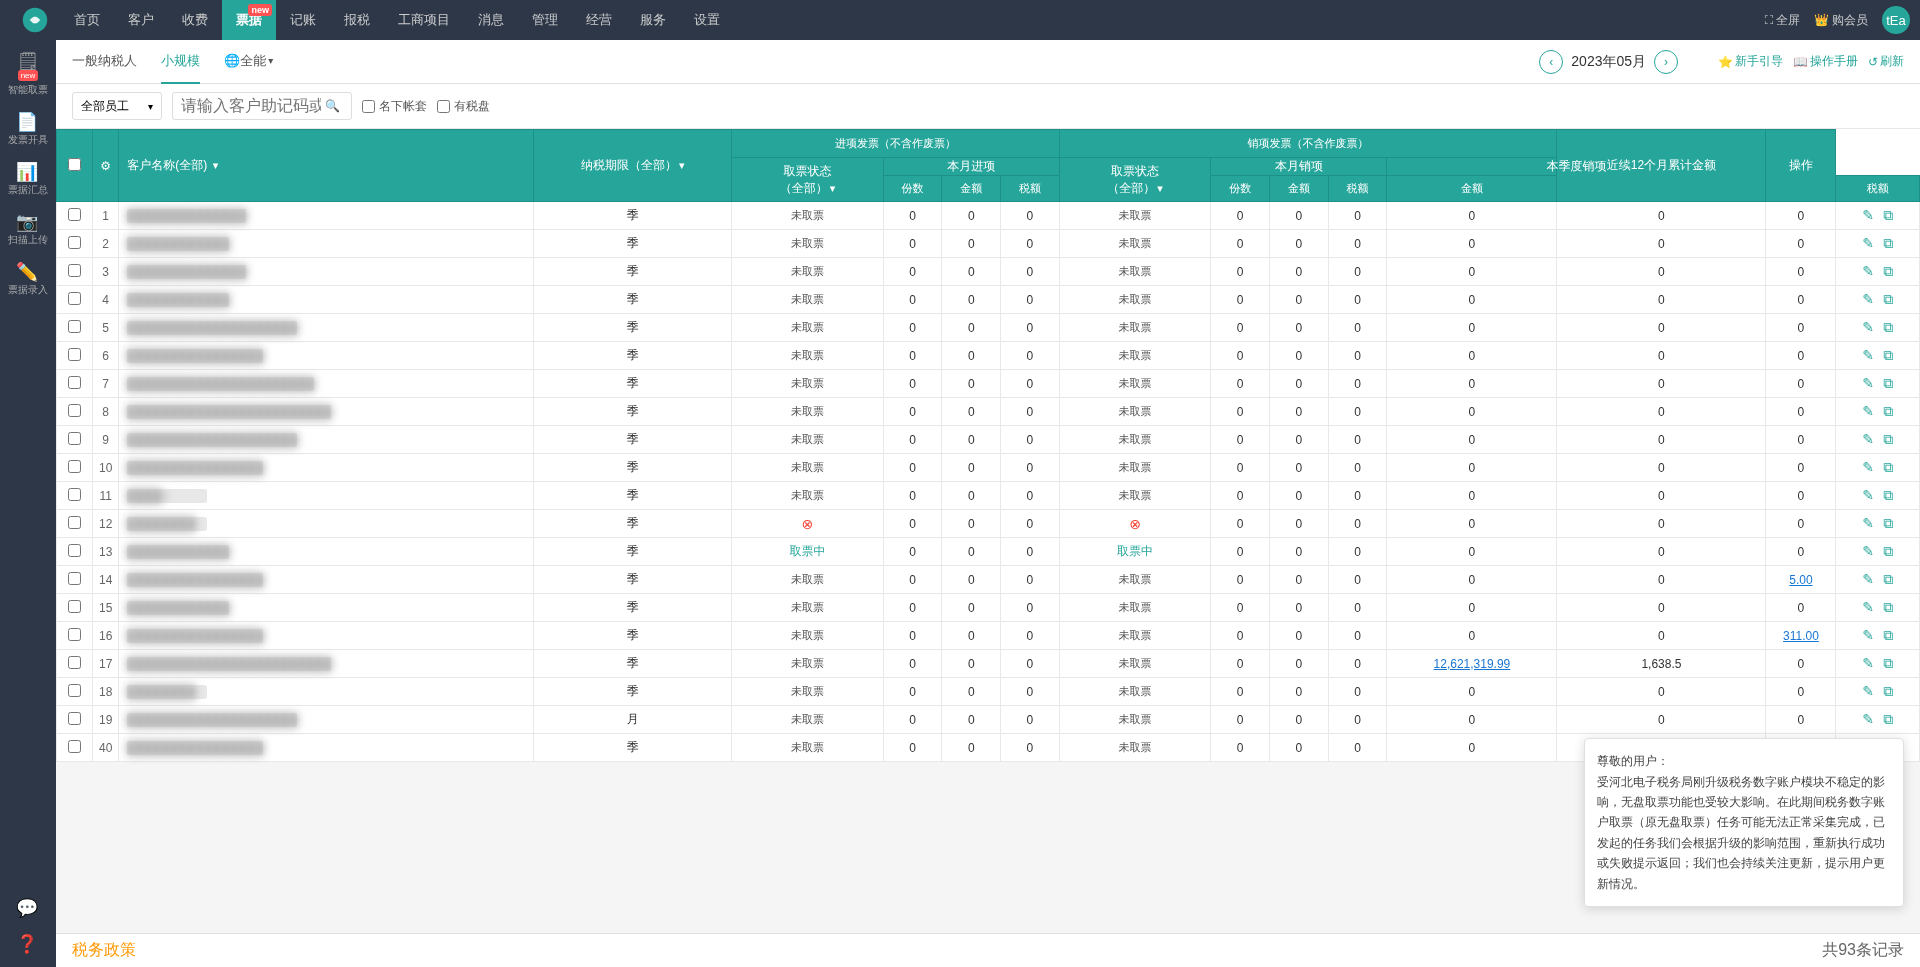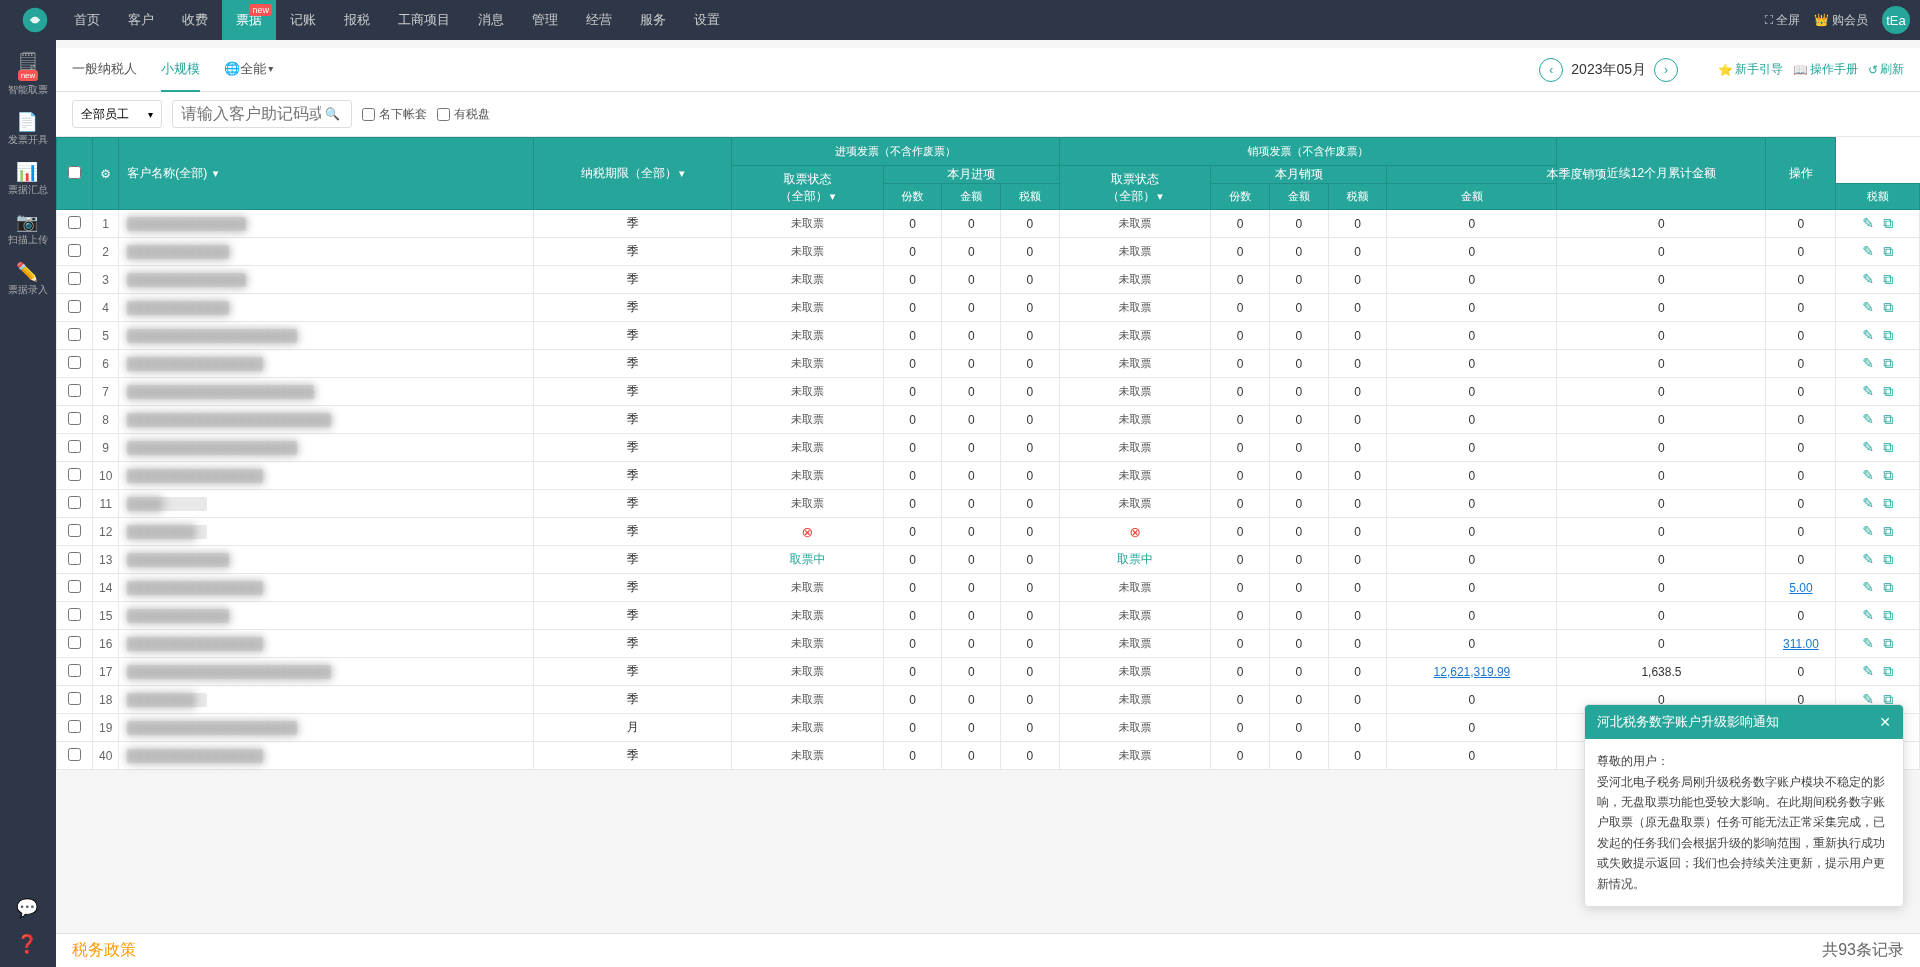--- a/index.html
+++ b/index.html
@@ -4,36 +4,36 @@
   <style>
     * { margin: 0; padding: 0; box-sizing: border-box; }
     body { font-family: "Microsoft YaHei", Arial, sans-serif; font-size: 12px; background: #f5f5f5; width: 1920px; min-height: 967px; overflow-x: hidden; }
 
     
     .top-nav { background: #2d3748; height: 40px; display: flex; align-items: center; padding: 0 10px; color: #fff; }
     .top-nav .logo { width: 50px; display: flex; align-items: center; justify-content: center; }
     .top-nav .logo svg { width: 28px; height: 28px; }
     .nav-items { display: flex; align-items: center; flex: 1; }
     .nav-item { padding: 0 14px; height: 40px; display: flex; align-items: center; font-size: 13px; color: #ccc; cursor: pointer; position: relative; }
-    .nav-item.active { color: #fff; background: #26a69a; }
+    .nav-item.active { color: #fff; background: #26a69a; font-weight: bold; }
     .nav-item .badge-new { position: absolute; top: 4px; right: 4px; background: #ff5252; color: #fff; font-size: 9px; padding: 1px 3px; border-radius: 3px; }
     .top-nav-right { display: flex; align-items: center; gap: 14px; margin-left: auto; }
     .top-nav-right span { font-size: 12px; color: #ccc; cursor: pointer; display: flex; align-items: center; gap: 3px; }
     .avatar { width: 28px; height: 28px; border-radius: 50%; background: #26a69a; display: flex; align-items: center; justify-content: center; color: #fff; font-size: 13px; cursor: pointer; }
 
     
     .layout { display: flex; height: calc(967px - 40px); }
     .sidebar { width: 56px; background: #2d3748; display: flex; flex-direction: column; align-items: center; padding-top: 6px; gap: 4px; }
     .sidebar-item { width: 52px; display: flex; flex-direction: column; align-items: center; padding: 6px 2px; cursor: pointer; color: #aaa; border-radius: 4px; }
     .sidebar-item .si-icon { font-size: 18px; line-height: 1; }
     .sidebar-item .si-label { font-size: 10px; margin-top: 2px; text-align: center; }
     .sidebar-item .badge-new { background: #ff5252; color: #fff; font-size: 8px; padding: 1px 3px; border-radius: 3px; }
 
     
-    .main { flex: 1; display: flex; flex-direction: column; background: #f5f5f5; overflow: hidden; margin-top: 8px; }
+    .main { flex: 1; display: flex; flex-direction: column; background: #f5f5f5; overflow: hidden; }
 
     
     .sub-nav { background: #fff; border-bottom: 1px solid #e0e0e0; display: flex; align-items: center; padding: 0 16px; height: 44px; gap: 24px; }
     .sub-nav-item { height: 44px; display: flex; align-items: center; font-size: 13px; color: #555; cursor: pointer; border-bottom: 2px solid transparent; }
     .sub-nav-item.active { color: #26a69a; border-bottom-color: #26a69a; font-weight: 500; }
     .date-nav { display: flex; align-items: center; gap: 8px; margin-left: auto; }
     .date-nav .date-btn { width: 24px; height: 24px; border-radius: 50%; border: 1px solid #26a69a; color: #26a69a; background: #fff; cursor: pointer; display: flex; align-items: center; justify-content: center; font-size: 12px; }
     .date-nav .date-label { font-size: 14px; color: #333; font-weight: 500; }
     .sub-nav-actions { display: flex; align-items: center; gap: 10px; margin-left: 16px; }
     .sub-nav-actions span { font-size: 12px; color: #26a69a; cursor: pointer; display: flex; align-items: center; gap: 2px; }
@@ -654,18 +654,14 @@
 
     <div class="table-footer">
       <span class="footer-link">税务政策</span>
       <span style="flex:1;"></span>
       <span>共93条记录</span>
     </div>
   </div>
 </div>
 
 <div class="notif-popup">
-  <div class="notif-header">
-    <span>河北税务数字账户升级影响通知</span>
-    <button class="notif-close">✕</button>
-  </div>
   <div class="notif-body">尊敬的用户：<br>受河北电子税务局刚升级税务数字账户模块不稳定的影响，无盘取票功能也受较大影响。在此期间税务数字账户取票（原无盘取票）任务可能无法正常采集完成，已发起的任务我们会根据升级的影响范围，重新执行成功或失败提示返回；我们也会持续关注更新，提示用户更新情况。</div>
 </div>
 
 </body></html>

